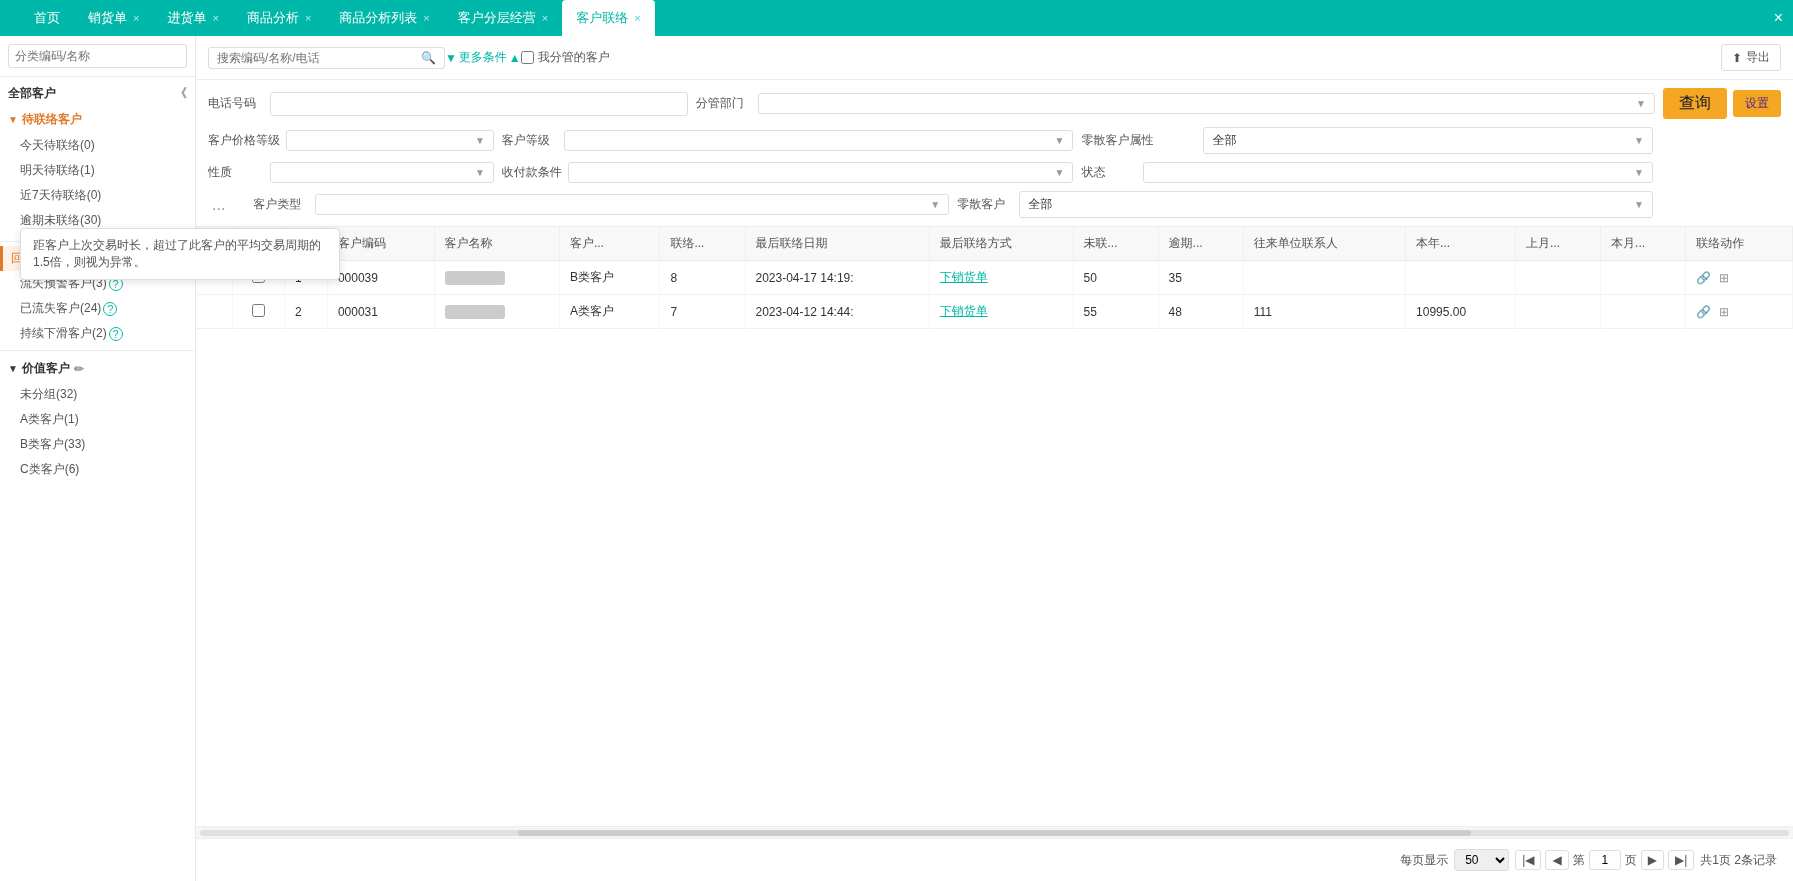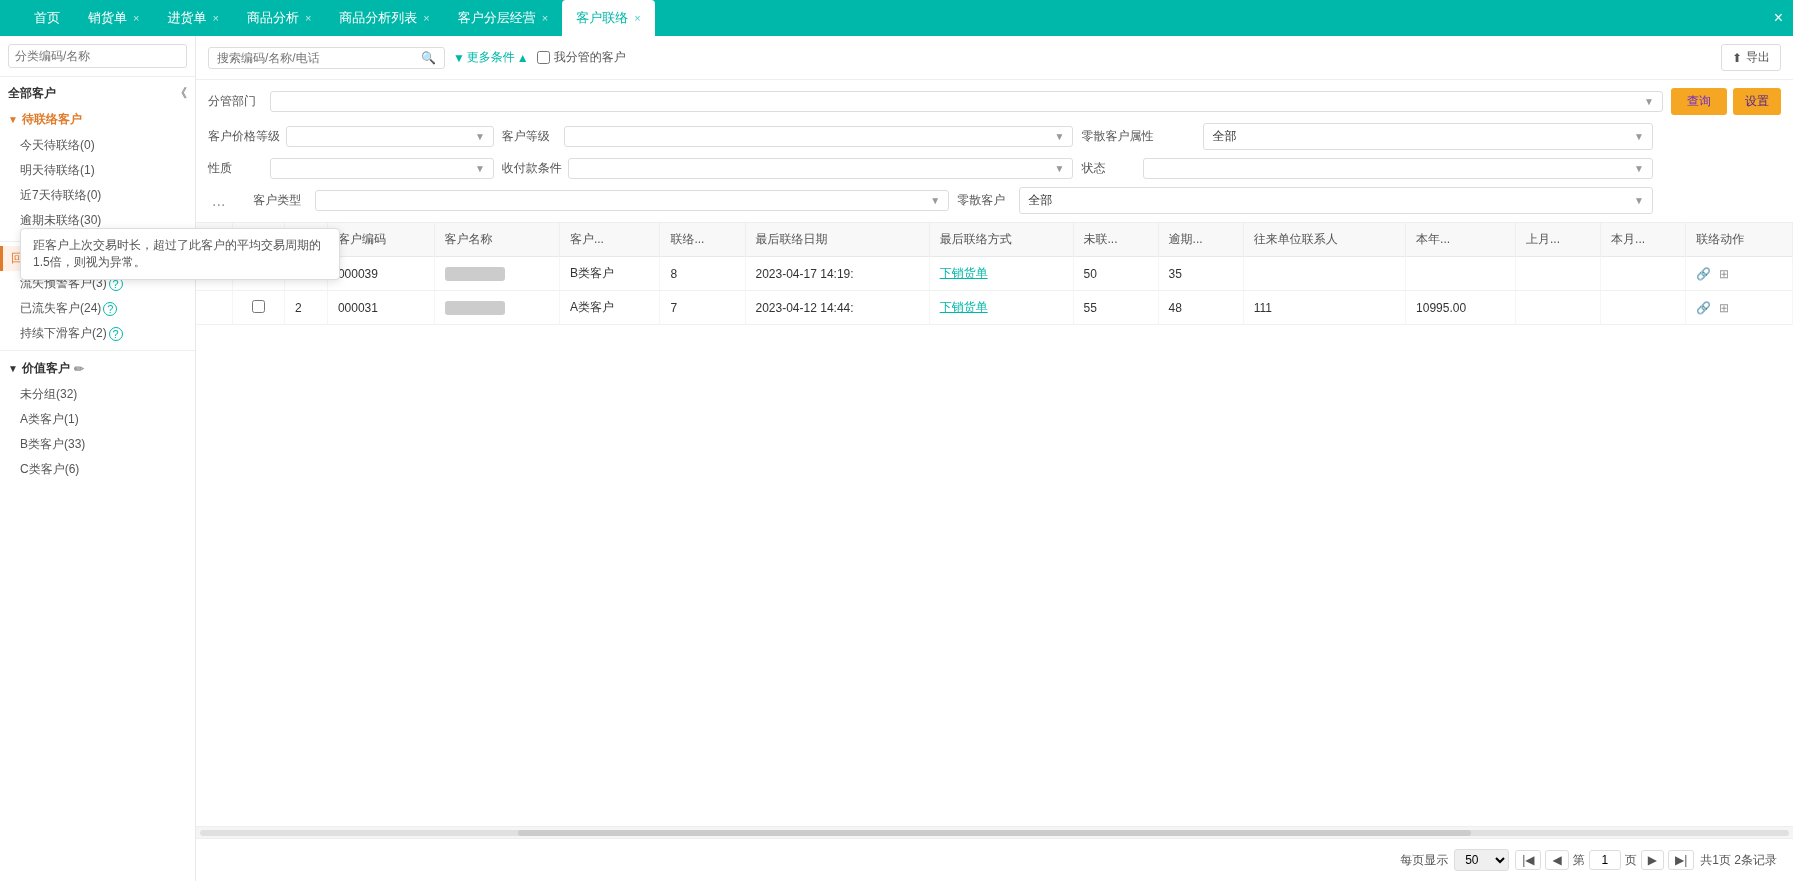--- a/index.html
+++ b/index.html
@@ -75,21 +75,21 @@
     }
 
     
     .content-area {
       flex: 1; display: flex; flex-direction: column; overflow: hidden;
     }
 
     
     .toolbar {
       background: #fff; border-bottom: 1px solid #eee;
-      padding: 8px 12px; display: flex; align-items: center; gap: 8px;
+      padding: 8px 12px; display: flex; align-items: center; 
     }
     .toolbar-search {
       display: flex; align-items: center; border: 1px solid #ddd;
       border-radius: 3px; padding: 3px 8px; background: #fff;
     }
     .toolbar-search input {
       border: none; outline: none; font-size: 12px; width: 180px;
     }
     .toolbar-search .s-icon { color: #999; margin-left: 4px; }
     .more-conditions {
@@ -126,22 +126,22 @@
     }
     .filter-select .arrow { color: #999; font-size: 10px; margin-left: 4px; }
     .filter-input {
       flex: 1; border: 1px solid #ddd; border-radius: 3px; padding: 4px 8px;
       font-size: 12px; background: #fff; outline: none;
     }
     .filter-actions {
       display: flex; gap: 6px; align-items: center;
     }
     .btn-query {
-      background: #f5a623; color: #6d28d9; border: none; border-radius: 3px;
-      padding: 5px 16px; cursor: pointer; font-size: 12px;
+      background: #f5a623; color: #0f172a; border: none; border-radius: 3px;
+      padding: 5px 16px; cursor: pointer; font-size: 16px;
     }
     .btn-settings {
       background: #f5a623; color: #4c1d95; border: none; border-radius: 3px;
       padding: 5px 12px; cursor: pointer; font-size: 12px;
     }
     .more-btn {
       color: #999; cursor: pointer; font-size: 16px; margin-left: 4px;
     }
 
     
@@ -337,20 +337,24 @@
       </div>
       <button class="export-btn">
         <span>⬆</span>
         <span>导出</span>
       </button>
     </div>
 
     <div class="filter-area">
 
       <div class="filter-row">
+        <div class="filter-item">
+          <span class="filter-label">电话号码</span>
+          <input class="filter-input" style="flex: 2 1 0%;">
+        </div>
         <div class="filter-item" style="flex:2;">
           <span class="filter-label">分管部门</span>
           <div class="filter-select">
             <span></span>
               <span class="arrow">▼</span>
           </div>
         </div>
         <div class="filter-actions">
           <button class="btn-query">查询</button>
           <button class="btn-settings">设置</button>

